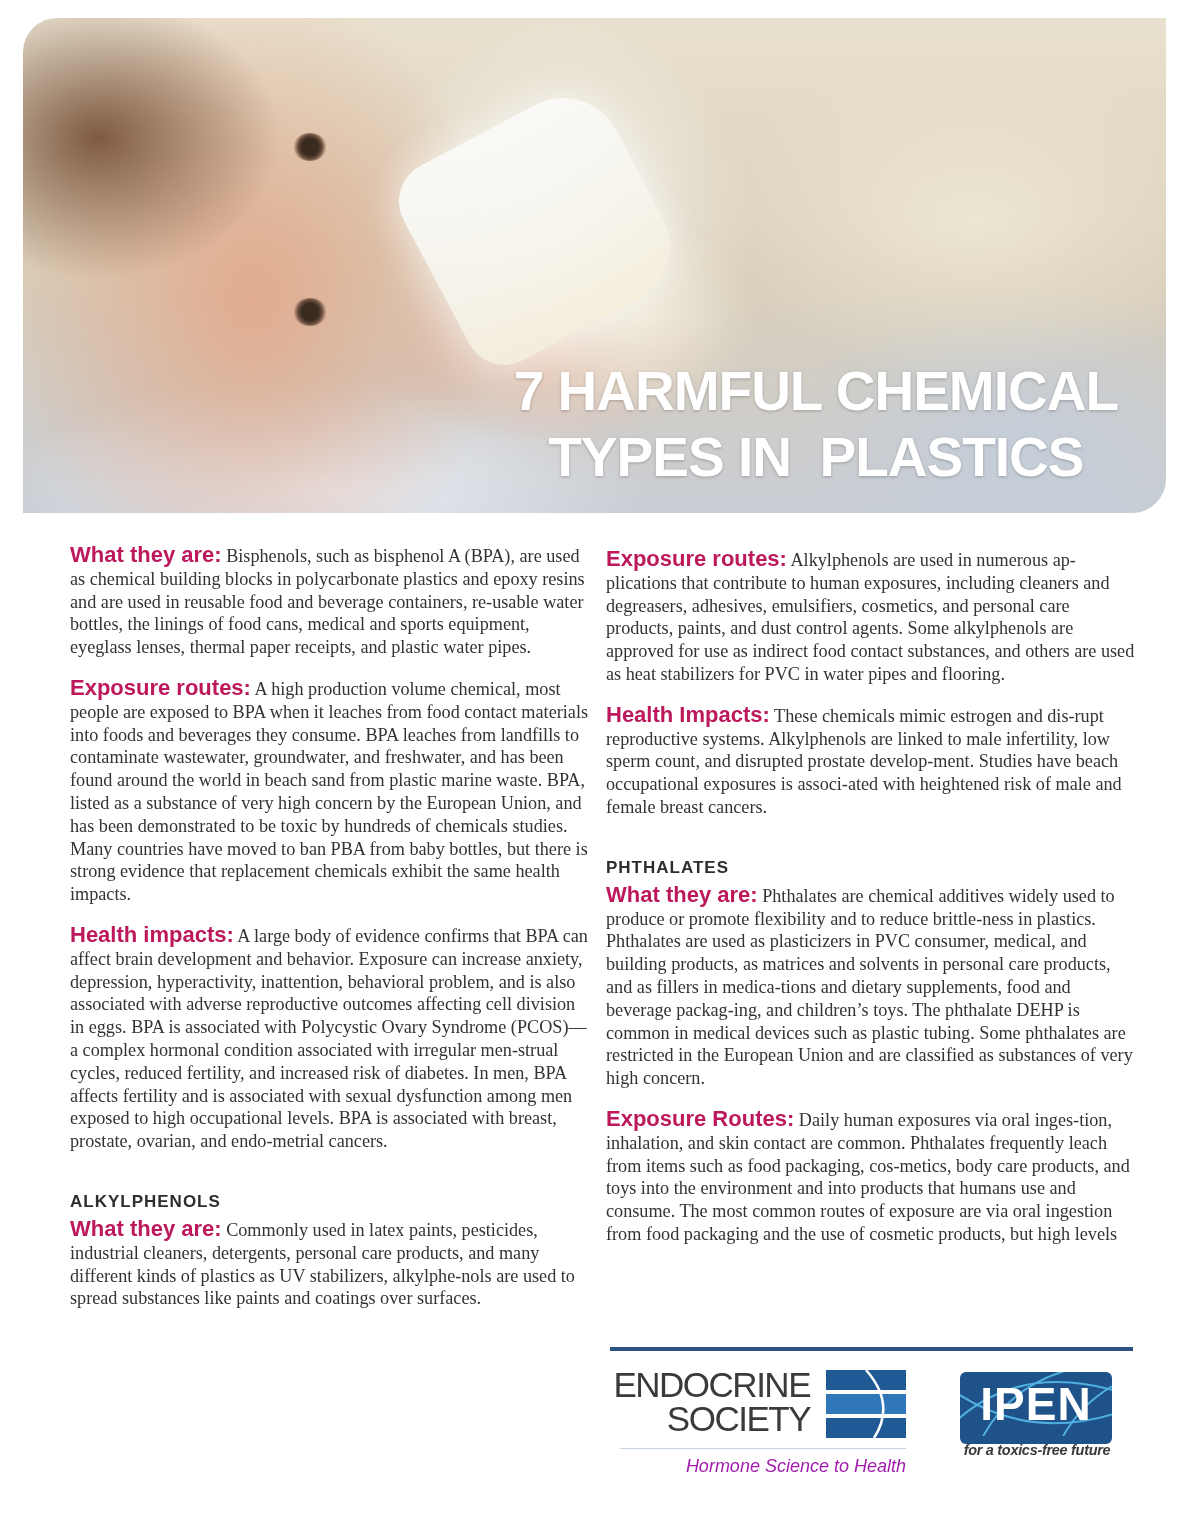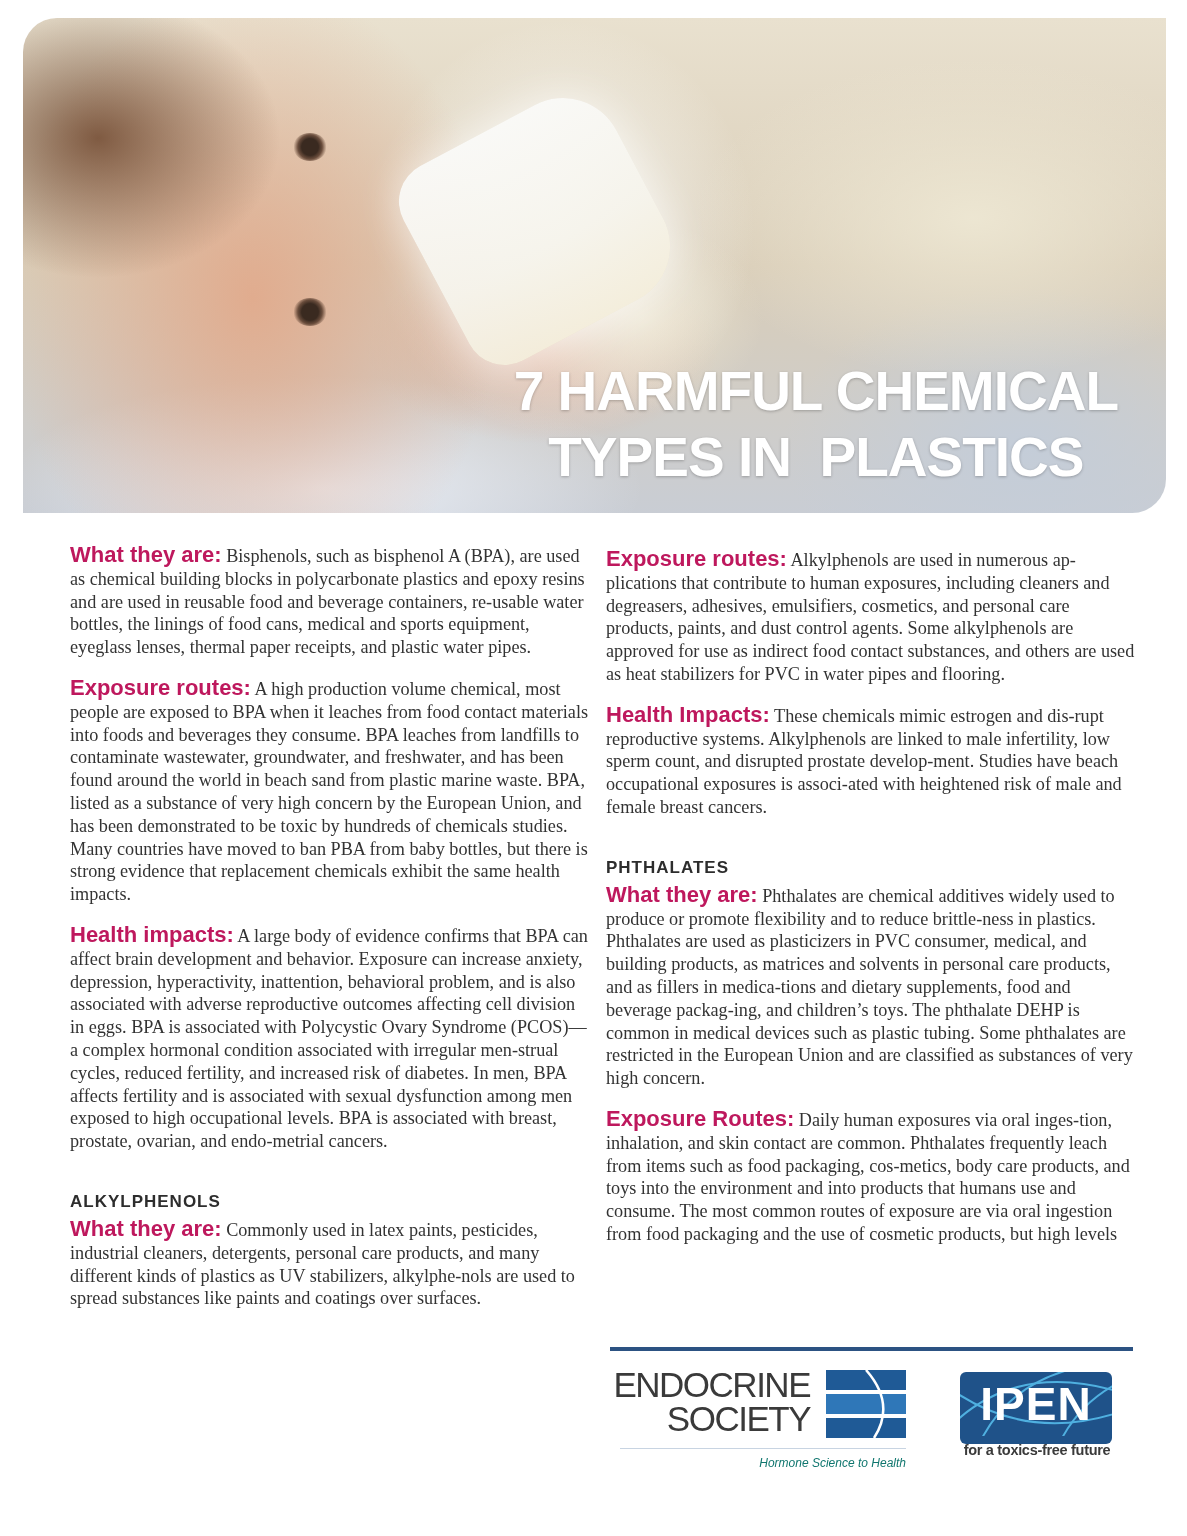--- a/index.html
+++ b/index.html
@@ -65,36 +65,36 @@
     font-family: "Liberation Sans", "DejaVu Sans", sans-serif; color: #3a3a3a;
     font-size: 35px; line-height: 34px; letter-spacing: -1.5px; font-weight: normal;
   }
   .es-text.l1 { top: 0px; }
   .es-text.l2 { top: 34px; }
   .es-mark { position: absolute; left: 206px; top: 2px; width: 80px; height: 68px; }
   .es-underline { position: absolute; left: 0; top: 80px; width: 286px; height: 1px; background: #c8d4e2; }
   .es-tagline {
     position: absolute; right: 4px; top: 88px;
     font-family: "Liberation Sans", "DejaVu Sans", sans-serif; font-style: italic;
-    color: #0f766e; font-size: 12px;
+    color: #a21caf; font-size: 18px;
   }
   .ipen-logo { position: absolute; left: 958px; top: 1372px; width: 158px; height: 120px; }
   .ipen-box {
     position: absolute; left: 2px; top: 0; width: 152px; height: 72px; border-radius: 6px;
     background: #1f5289; overflow: hidden; padding-left: 28px;
   }
   .ipen-word {
     position: absolute; left: 0; top: 4px; width: 152px; text-align: center;
     font-family: "Liberation Sans", "DejaVu Sans", sans-serif; font-weight: bold;
     color: #ffffff; font-size: 46px; letter-spacing: 1px; line-height: 56px;
   }
   .ipen-tagline {
     position: absolute; left: 0; top: 70px; width: 158px; text-align: center;
     font-family: "Liberation Sans", "DejaVu Sans", sans-serif; font-weight: bold;
-    color: #3a3a3a; font-size: 14.5px; letter-spacing: -0.3px;
+    color: #3a3a3a; font-size: 14.5px; letter-spacing: -0.3px; font-style: italic;
   }
 </style>
 </head>
 <body>
 
 <div class="hero">
   <div class="bottle"></div>
   <div class="eye" style="left:270px; top:115px;"></div>
   <div class="eye" style="left:270px; top:280px;"></div>
   <div class="hero-title"><span>7 HARMFUL CHEMICAL</span>

